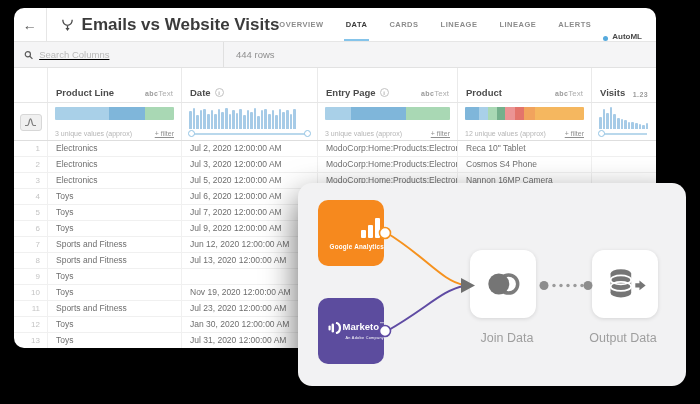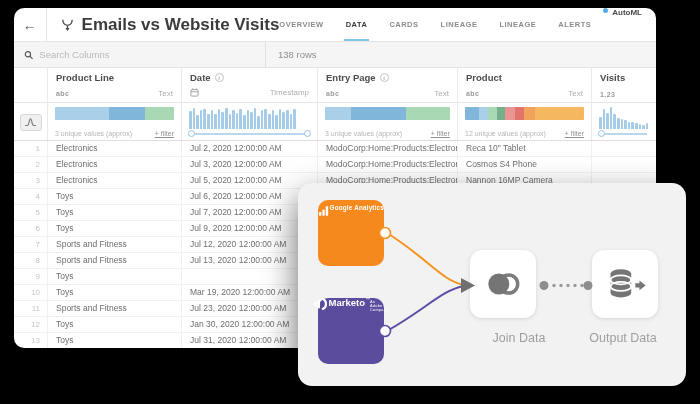--- a/index.html
+++ b/index.html
@@ -12,32 +12,32 @@
   .hdr{height:34px;display:flex;align-items:stretch;border-bottom:1px solid #e6e6e6;flex:none;}
   .back{width:130px;border-right:1px solid #e6e6e6;display:flex;align-items:center;justify-content:center;
         font-size:14px;color:#555;cursor:pointer;}
   .titlewrap{display:flex;align-items:center;gap:7px;padding-left:13px;}
   .title{font-size:17px;font-weight:700;color:#3b3b3b;white-space:nowrap;}
   .tabs{margin-left:auto;display:flex;align-items:stretch;gap:22px;padding-right:12px;}
   .tab{display:flex;align-items:center;font-size:7.5px;letter-spacing:.5px;color:#8b8b8b;font-weight:700;
        position:relative;cursor:pointer;white-space:nowrap;}
   .tab.active{color:#3a3a3a;}
   .tab.active::after{content:'';position:absolute;left:-2px;right:-2px;bottom:0;height:2px;background:#85c4ea;}
-  .automl{display:flex;align-items:flex-start;gap:4px;font-size:8px;color:#4a4a4a;font-weight:700;}
+  .automl{display:flex;align-items:flex-end;gap:4px;font-size:8px;color:#4a4a4a;font-weight:700;}
   .autodot{width:5px;height:5px;border-radius:50%;background:#56aadd;}
 
   .toolbar{height:26px;background:#f5f5f6;border-bottom:1px solid #e2e2e2;display:flex;flex:none;}
-  .search{width:252px;border-right:1px solid #e0e0e0;display:flex;align-items:center;gap:6px;padding:0 10px;}
+  .search{width:210px;border-right:1px solid #e0e0e0;display:flex;align-items:center;gap:6px;padding:0 10px;text-decoration:underline;}
   .search input{border:0;background:transparent;outline:none;font-size:9.5px;color:#555;width:100%;padding:0;}
   .search input::placeholder{color:#b9b9b9;}
   .rowcount{display:flex;align-items:center;padding-left:12px;font-size:9.5px;color:#8f8f8f;}
 
   .grid{display:grid;grid-template-columns:34px 134px 136px 140px 134px 1fr;}
   .colhead{flex:none;border-bottom:1px solid #e6e6e6;}
-  .chcell{height:34px;border-right:1px solid #eaeaea;padding:4px 8px 4px;display:flex;flex-direction:column;justify-content:space-between;overflow:hidden;}
+  .chcell{height:34px;border-right:1px solid #eaeaea;padding:4px 8px 4px;display:flex;justify-content:space-between;overflow:hidden;align-items:flex-end;}
   .chcell:last-child{border-right:0;}
   .cname{font-size:9.5px;font-weight:700;color:#4c4c4c;display:flex;gap:4px;align-items:center;white-space:nowrap;}
   .info{width:9px;height:9px;flex:none;border:1px solid #c2c2c2;border-radius:50%;color:#b0b0b0;font-size:6px;
         display:inline-flex;align-items:center;justify-content:center;font-style:normal;}
   .ctype{display:flex;justify-content:space-between;align-items:center;}
   .ticon{font-size:7px;color:#9a9a9a;letter-spacing:.4px;font-weight:700;}
   .tlabel{font-size:8px;color:#adadad;}
 
   .stats{flex:none;height:38px;border-bottom:1px solid #dedede;}
   .stcell{border-right:1px solid #eaeaea;padding:4px 7px 3px;display:flex;flex-direction:column;justify-content:space-between;overflow:hidden;}
@@ -58,34 +58,34 @@
 
   .rowsarea{flex:1;overflow:hidden;}
   .row{height:16px;border-bottom:1px solid #f0f0f0;cursor:default;}
   .rownum{font-size:8px;color:#c4c4c4;text-align:right;padding-right:7px;line-height:15px;border-right:1px solid #f0f0f0;}
   .cell{font-size:8.5px;color:#6e6e6e;padding:0 8px;line-height:15px;white-space:nowrap;overflow:hidden;border-right:1px solid #f0f0f0;}
   .cell:last-child{border-right:0;}
 
   
   .flowcard{position:absolute;left:298px;top:183px;width:388px;height:203px;background:#f2f2f3;
             border-radius:14px;box-shadow:0 14px 34px rgba(0,0,0,.6);}
-  .tile{position:absolute;width:66px;height:66px;border-radius:10px;display:flex;flex-direction:row;
-        align-items:flex-start;justify-content:center;cursor:pointer;}
+  .tile{position:absolute;width:66px;height:66px;border-radius:10px;display:flex;flex-direction:column;
+        align-items:flex-end;justify-content:center;cursor:pointer;}
   .tile-ga{left:20px;top:17px;}
   .tile-mk{left:20px;top:115px;}
   .galabel{color:#fff;font-size:6.3px;font-weight:700;letter-spacing:.2px;margin-top:4px;white-space:nowrap;}
   .mklabel{color:#fff;font-size:9.5px;font-weight:700;display:flex;align-items:flex-start;gap:1px;line-height:1;}
   .mksub{color:#fff;font-size:3.8px;margin-top:2px;letter-spacing:.3px;}
   .mktm{font-size:4px;line-height:1;}
   .node{position:absolute;width:66px;height:68px;background:#fff;border-radius:12px;
         box-shadow:0 1px 4px rgba(0,0,0,.12);display:flex;align-items:center;justify-content:center;cursor:pointer;}
   .node-join{left:172px;top:67px;}
   .node-out{left:294px;top:67px;}
   .nodelabel{position:absolute;width:130px;text-align:center;top:148px;font-size:12.5px;color:#9e9e9e;white-space:nowrap;}
-  .lab-join{left:156px;}
+  .lab-join{left:144px;}
   .lab-out{left:260px;}
   .wires{position:absolute;left:0;top:0;pointer-events:none;}
 </style>
 </head>
 <body>
 
 <div class="stage">
 
   <section class="panel">
 
@@ -119,47 +119,38 @@
     </div>
 
     <div class="toolbar">
       <div class="search">
         <svg width="10" height="10" viewBox="0 0 12 12">
           <circle cx="5" cy="5" r="3.4" stroke="#5a5a5a" stroke-width="1.5" fill="none"></circle>
           <line x1="7.6" y1="7.6" x2="11" y2="11" stroke="#5a5a5a" stroke-width="1.5"></line>
         </svg>
         <input type="text" placeholder="Search Columns" style="">
       </div>
-      <div class="rowcount">138 rows</div>
+      <div class="rowcount">444 rows</div>
     </div>
 
     <div class="grid colhead">
         <div class="chcell"></div>
         <div class="chcell">
           <div class="cname">
             <span>Product Line</span>
           </div>
           <div class="ctype">
             <span class="ticon">abc</span>
             <span class="tlabel">Text</span>
           </div>
         </div>
         <div class="chcell">
           <div class="cname">
             <span>Date</span>
             <span class="info">i</span>
-          </div>
-          <div class="ctype">
-            <span><svg width="9" height="9" viewBox="0 0 10 10">
-                <rect x="1" y="1.8" width="8" height="7.2" rx="1" stroke="#9a9a9a" stroke-width="1" fill="none"></rect>
-                <line x1="1" y1="4.2" x2="9" y2="4.2" stroke="#9a9a9a" stroke-width="1"></line>
-                <line x1="3.1" y1="0.4" x2="3.1" y2="2" stroke="#9a9a9a" stroke-width="1"></line>
-                <line x1="6.9" y1="0.4" x2="6.9" y2="2" stroke="#9a9a9a" stroke-width="1"></line>
-              </svg></span>
-            <span class="tlabel">Timestamp</span>
           </div>
         </div>
         <div class="chcell">
           <div class="cname">
             <span>Entry Page</span>
             <span class="info">i</span>
           </div>
           <div class="ctype">
             <span class="ticon">abc</span>
             <span class="tlabel">Text</span>
@@ -337,21 +328,21 @@
           <div class="rownum">6</div>
           <div class="cell">Toys</div>
           <div class="cell">Jul 9, 2020 12:00:00 AM</div>
           <div class="cell"></div>
           <div class="cell"></div>
           <div class="cell"></div>
         </div>
         <div class="grid row">
           <div class="rownum">7</div>
           <div class="cell">Sports and Fitness</div>
-          <div class="cell">Jul 12, 2020 12:00:00 AM</div>
+          <div class="cell">Jun 12, 2020 12:00:00 AM</div>
           <div class="cell"></div>
           <div class="cell"></div>
           <div class="cell"></div>
         </div>
         <div class="grid row">
           <div class="rownum">8</div>
           <div class="cell">Sports and Fitness</div>
           <div class="cell">Jul 13, 2020 12:00:00 AM</div>
           <div class="cell"></div>
           <div class="cell"></div>
@@ -360,21 +351,21 @@
         <div class="grid row">
           <div class="rownum">9</div>
           <div class="cell">Toys</div>
           <div class="cell"></div>
           <div class="cell"></div>
           <div class="cell"></div>
         </div>
         <div class="grid row">
           <div class="rownum">10</div>
           <div class="cell">Toys</div>
-          <div class="cell">Mar 19, 2020 12:00:00 AM</div>
+          <div class="cell">Nov 19, 2020 12:00:00 AM</div>
           <div class="cell"></div>
           <div class="cell"></div>
           <div class="cell"></div>
         </div>
         <div class="grid row">
           <div class="rownum">11</div>
           <div class="cell">Sports and Fitness</div>
           <div class="cell">Jul 23, 2020 12:00:00 AM</div>
           <div class="cell"></div>
           <div class="cell"></div>

